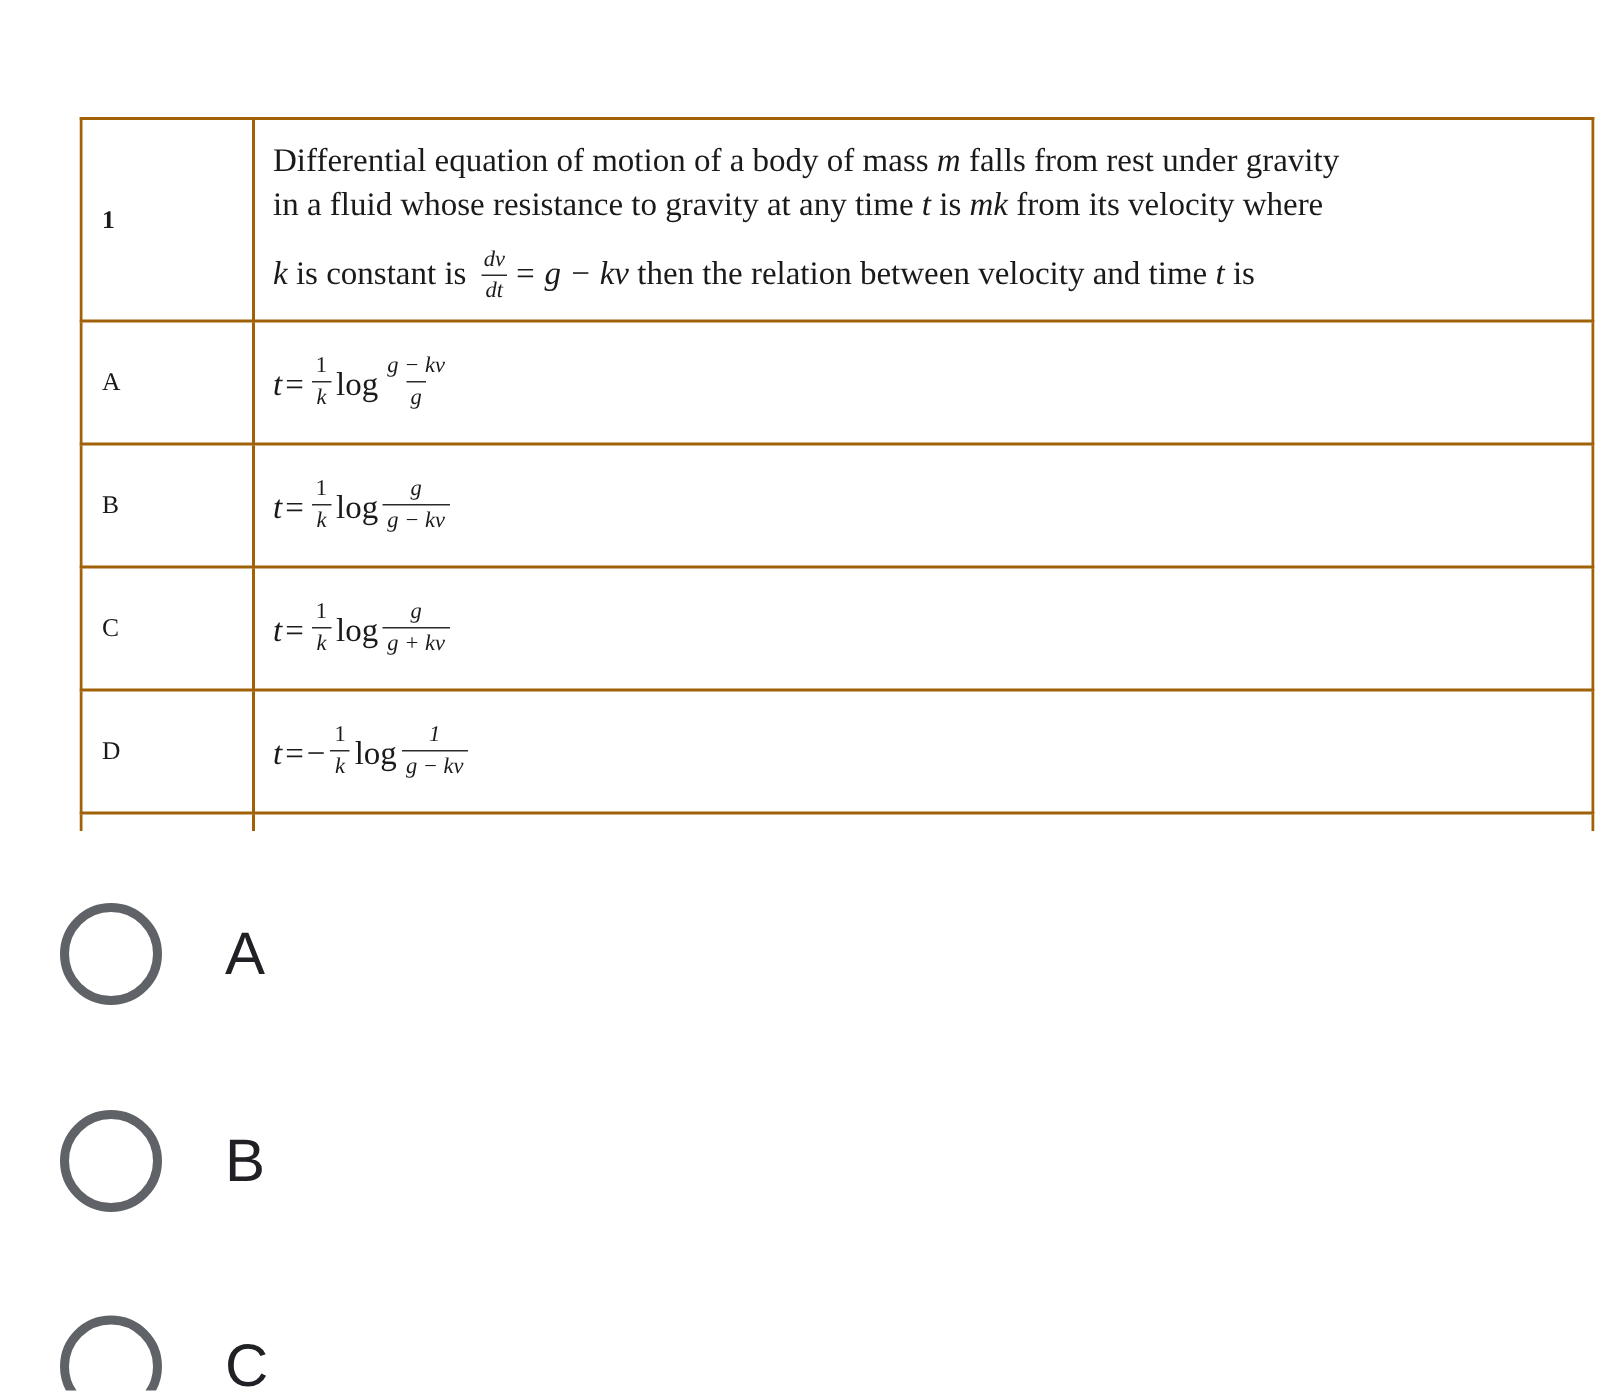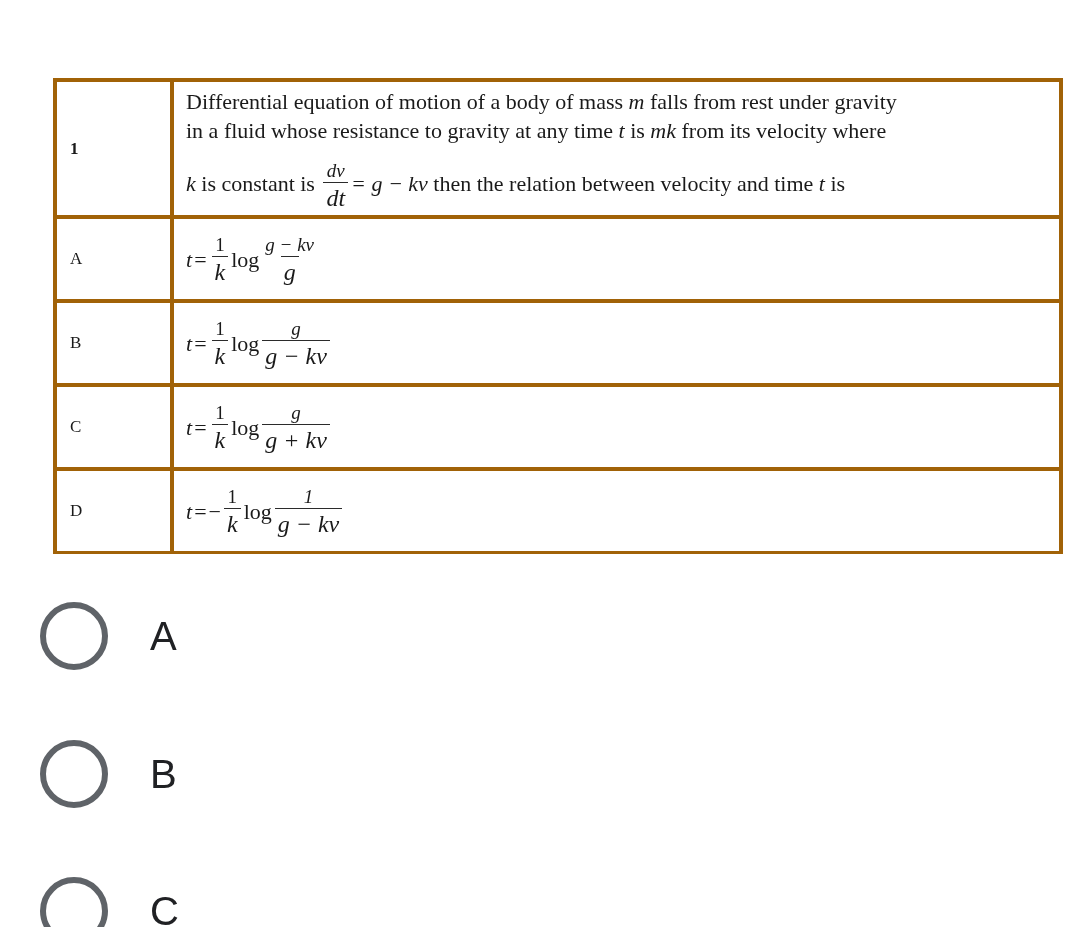--- a/index.html
+++ b/index.html
@@ -1,29 +1,29 @@
 <!DOCTYPE html>
 <html><head>
 <meta charset="utf-8">
 <style>
   html, body { margin: 0; padding: 0; background: #ffffff; }
   body { width: 1081px; height: 927px; position: relative; overflow: hidden; font-family: "Liberation Serif", serif; color: #1a1a1a; }
   .qimage { position: absolute; left: 53px; top: 78px; width: 1010px; height: 476px; overflow: hidden; }
   table.q { border-collapse: collapse; width: 1010px; table-layout: fixed; }
-  table.q td { border: 4px solid #a16207; vertical-align: middle; padding: 0; }
+  table.q td { border: 2px solid #a16207; vertical-align: middle; padding: 0; }
   td.num { width: 100px; padding-left: 13px !important; font-size: 17px; }
   td.num.bold { font-weight: bold; }
   td.body { padding-left: 12px !important; padding-right: 8px !important; font-size: 22px; line-height: 29px; }
   .row-q td { height: 133px; }
   .row-o td { height: 80px; }
   .row-cut td { height: 40px; }
   .it { font-style: italic; }
   .frac { display: inline-flex; flex-direction: column; align-items: center; vertical-align: middle; margin: 0 3px; line-height: 1; }
-  .frac .n { padding: 0 3px 2px 3px; font-size: 19px; }
-  .frac .d { border-top: 1.5px solid #2b2b2b; padding: 3px 3px 0 3px; font-size: 24px; }
+  .frac .n { padding: 0 3px 2px 3px; font-size: 15px; }
+  .frac .d { border-top: 1.5px solid #2b2b2b; padding: 3px 3px 0 3px; font-size: 15px; }
   .eq { font-size: 22px; display: inline-flex; align-items: center; }
   .eq .t { font-style: italic; }
   .eq .op { margin: 0 2px; }
   .opts { position: absolute; left: 0; top: 560px; width: 1081px; }
   .opt { position: absolute; left: 40px; display: flex; align-items: center; cursor: pointer; }
   .radio { width: 56px; height: 56px; border-radius: 50%; border: 6px solid #5f6368; box-sizing: border-box; width: 68px; height: 68px; }
   .opt-label { margin-left: 42px; font-family: "Liberation Sans", sans-serif; font-size: 40px; color: #202124; }
 </style>
 </head>
 <body>

